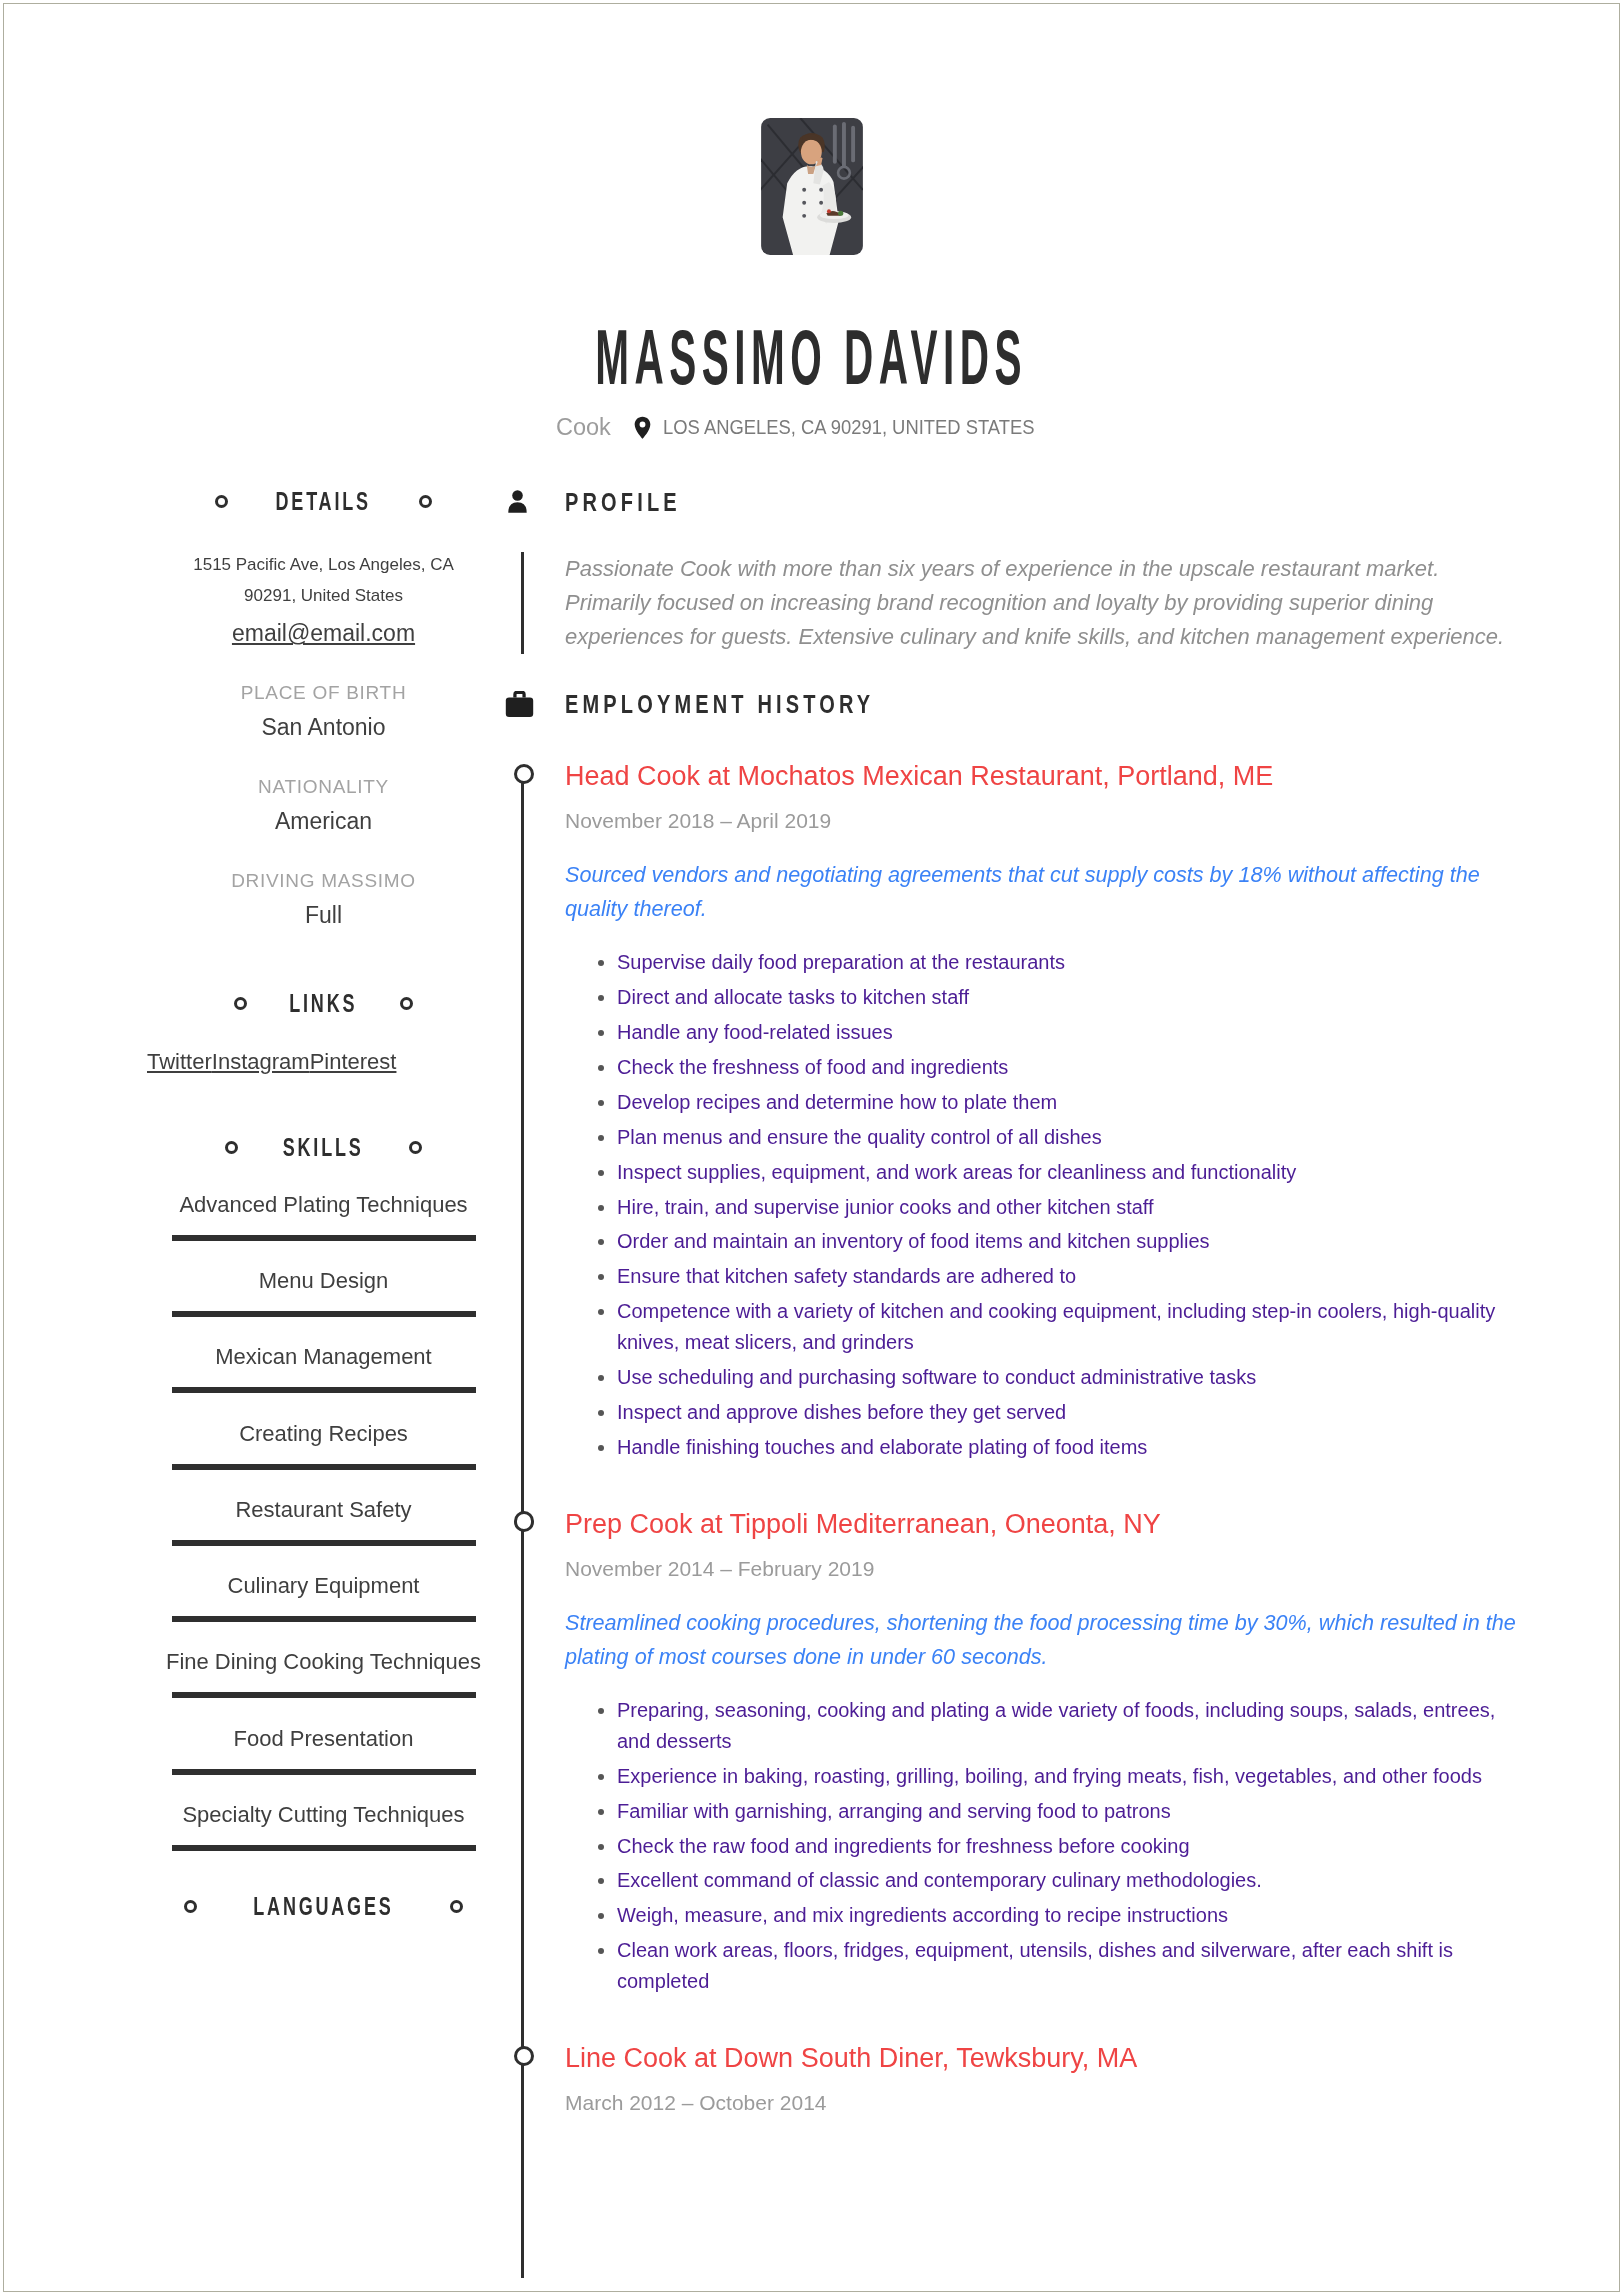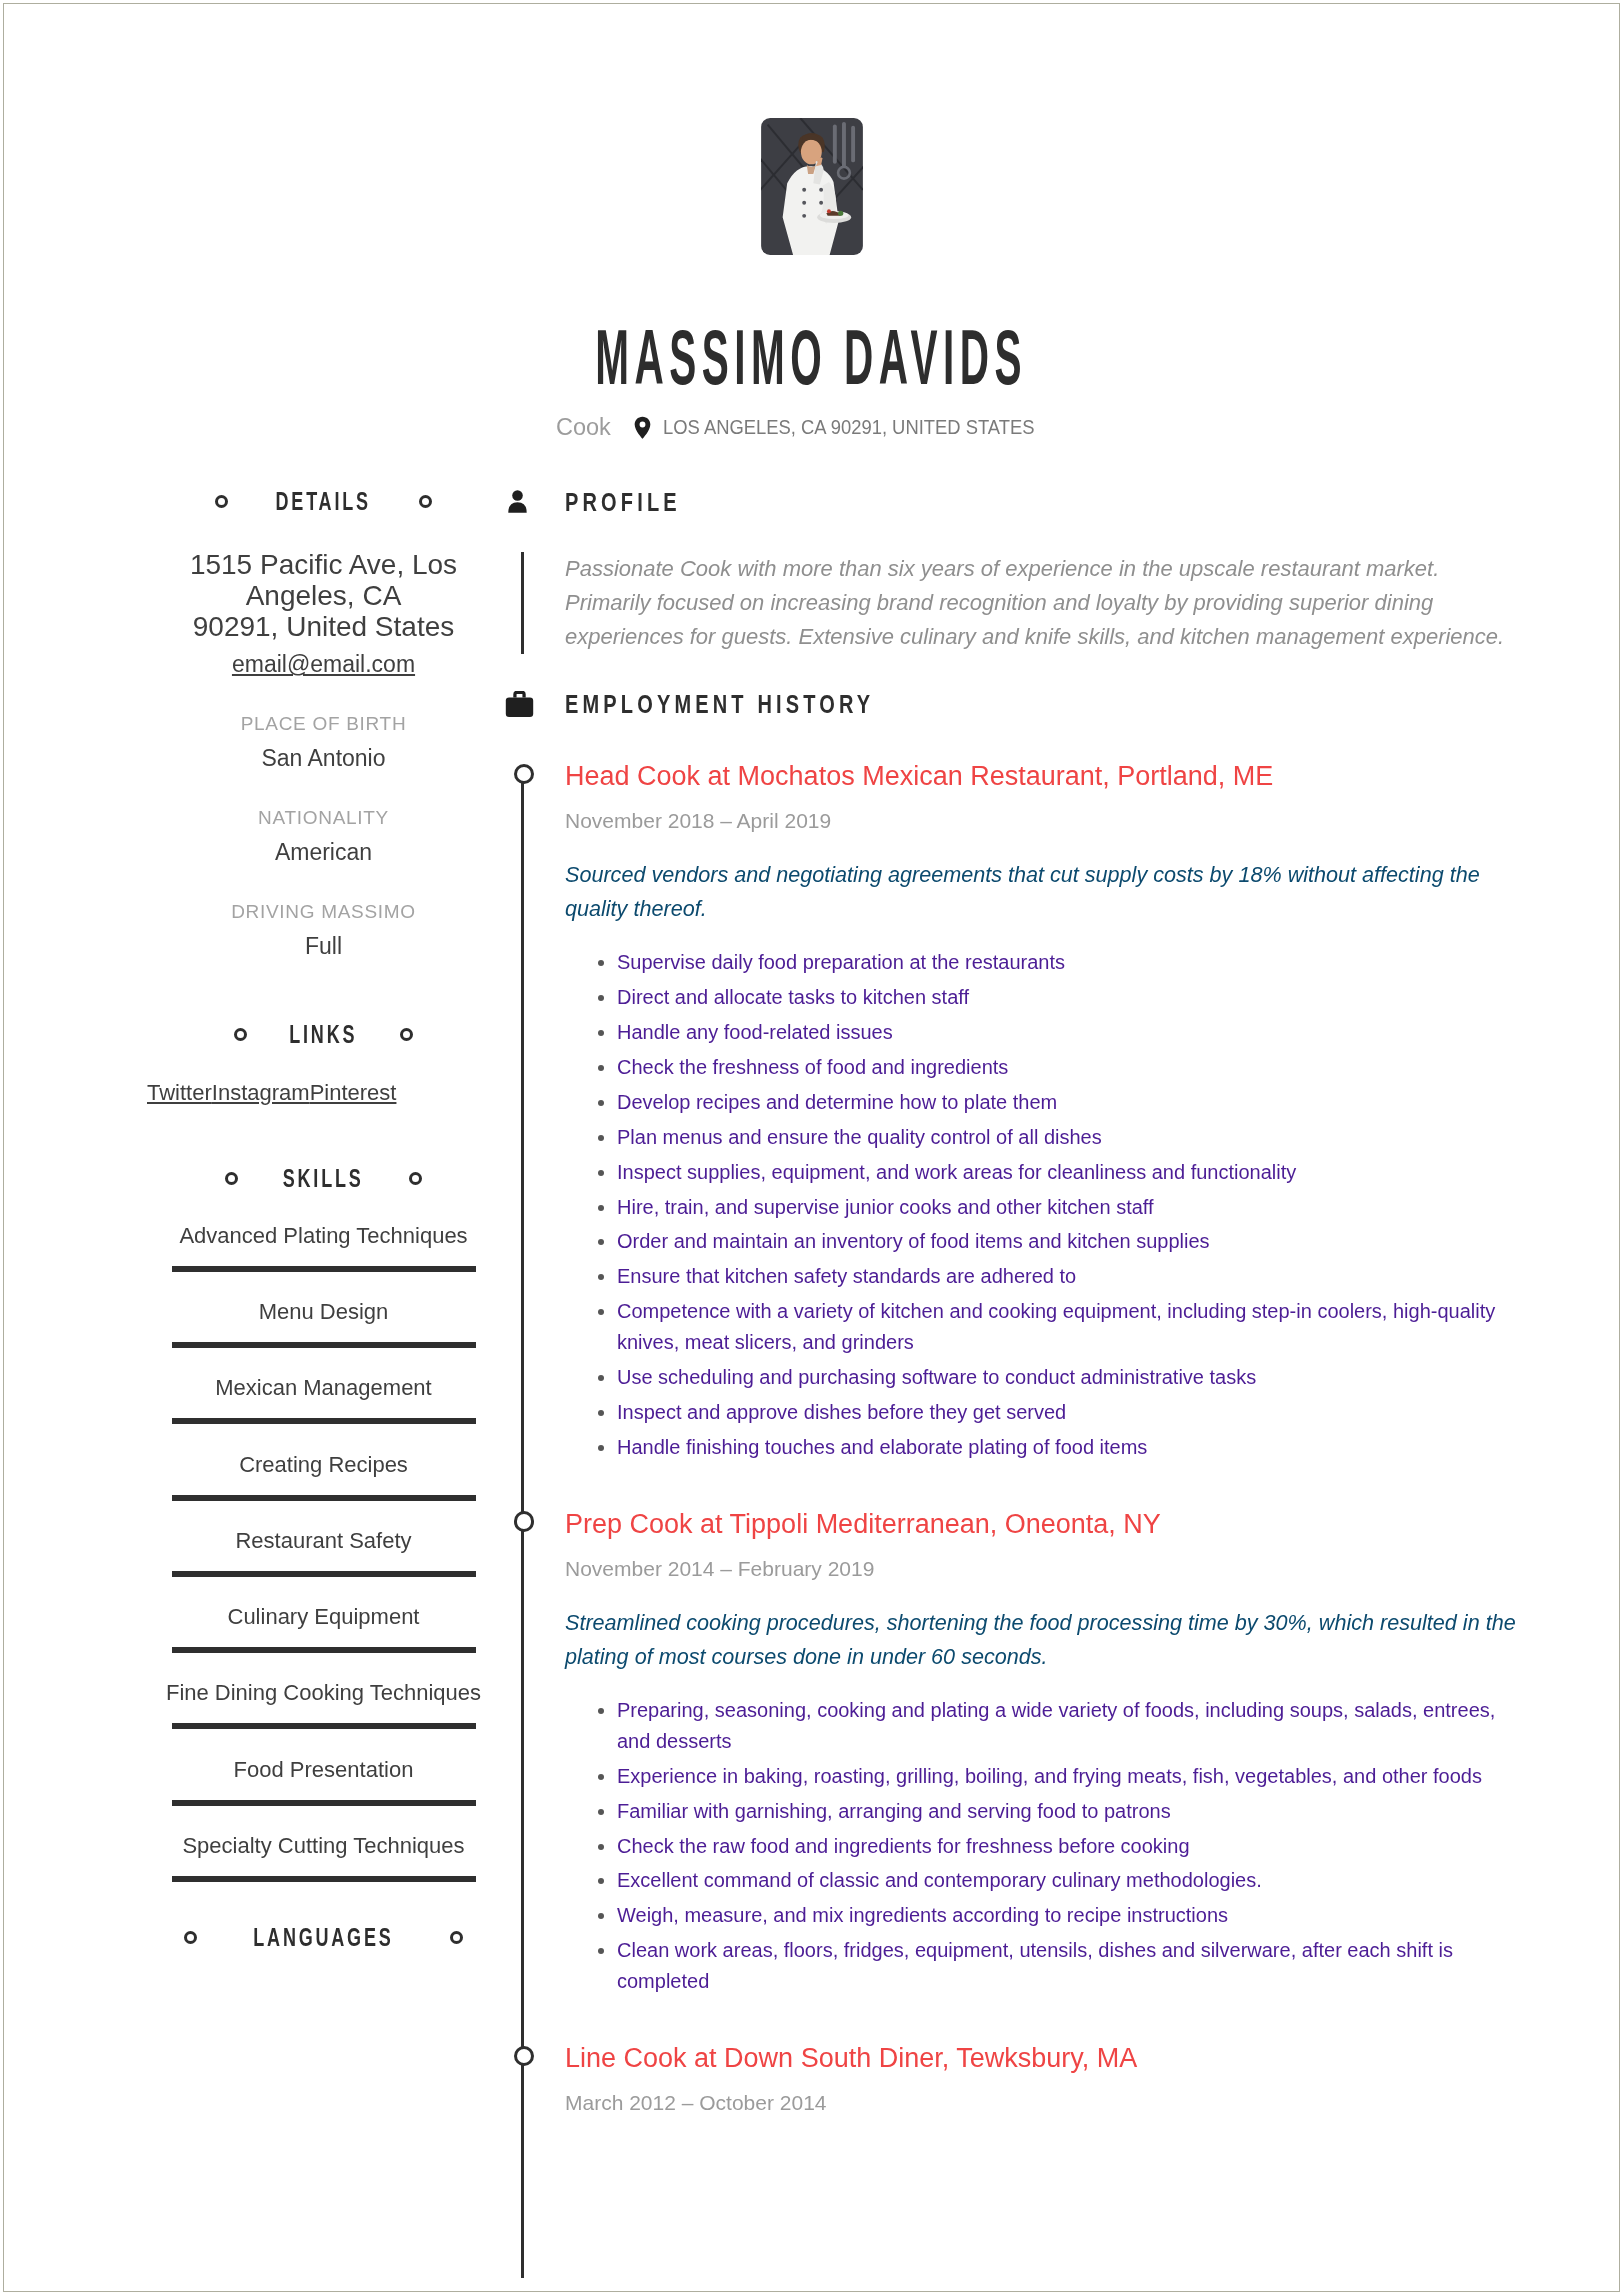--- a/index.html
+++ b/index.html
@@ -21,21 +21,21 @@
   
   .columns { display:flex; margin-top:46px; }
   .sidebar { width:353px; margin-left:147px; text-align:center; }
   .main { flex:1; margin-right:62px; padding-left:65px; position:relative; }
 
   
   .sh { display:flex; justify-content:center; align-items:center; gap:29px; }
   .ring { width:13px; height:13px; border:3.3px solid #2e2e2e; border-radius:50%; flex:0 0 auto; }
   .sh-title { display:inline-block; font-size:25px; font-weight:600; letter-spacing:3.9px;
               color:#2e2e2e; transform:scaleX(0.72); transform-origin:center; white-space:nowrap; }
-  .addr { margin-top:33px; font-size:28px; color:#3f3f3f; line-height:31px; }
+  .addr { margin-top:33px; font-size:17px; color:#3f3f3f; line-height:31px; }
   .email { display:inline-block; margin-top:9.1px; font-size:23px; color:#3f3f3f; text-decoration:underline; }
   .lbl { margin-top:35px; font-size:19px; color:#a3a3a3; letter-spacing:0.7px; }
   .val { margin-top:9.8px; font-size:23px; color:#3f3f3f; }
   .links-block { margin-top:60px; }
   .link-item { display:inline-block; margin-top:31px; font-size:22px; color:#3f3f3f; text-decoration:underline; }
   .links-list { display:flex; flex-direction:row; align-items:center; }
   .skills-block { margin-top:58px; }
   .skill { margin-top:27.4px; }
   .skill:first-of-type { margin-top:30px; }
   .skill-label { font-size:22px; color:#3f3f3f; }
@@ -51,21 +51,21 @@
                   font-size:22px; font-style:italic; color:#8f8f8f; line-height:34px; width:987px; }
   .emp-header { margin-top:35px; }
   .vline { position:absolute; left:521px; top:771px; height:1507px; width:3.3px; background:#2f2f2f; }
   .job { position:relative; }
   .job-title { font-size:27px; font-weight:500; color:#ef4444; position:relative; }
   .job-title::before { content:''; position:absolute; left:-51px; top:2.6px; width:14.4px; height:14.4px;
                        border:3.3px solid #2f2f2f; border-radius:50%; background:#fff; }
   .job1 { margin-top:41px; }
   .job2, .job3 { margin-top:46px; }
   .job-date { margin-top:17px; font-size:21px; color:#9b9b9b; }
-  .job-sum { margin-top:25px; font-size:21.6px; font-style:italic; color:#0c4a6e; line-height:34px; width:967px; }
+  .job-sum { margin-top:25px; font-size:21.6px; font-style:italic; color:#3b82f6; line-height:34px; width:967px; }
   .job ul { margin-top:21px; padding-left:52px; width:941px; }
   .job li { font-size:20px; color:#4c1d95; line-height:31px; margin-bottom:3.9px; }
   .job li::marker { color:#565656; }
 </style>
 </head>
 <body>
 
 <div class="page">
   <div class="page-border"></div>
   <div class="vline"></div>

